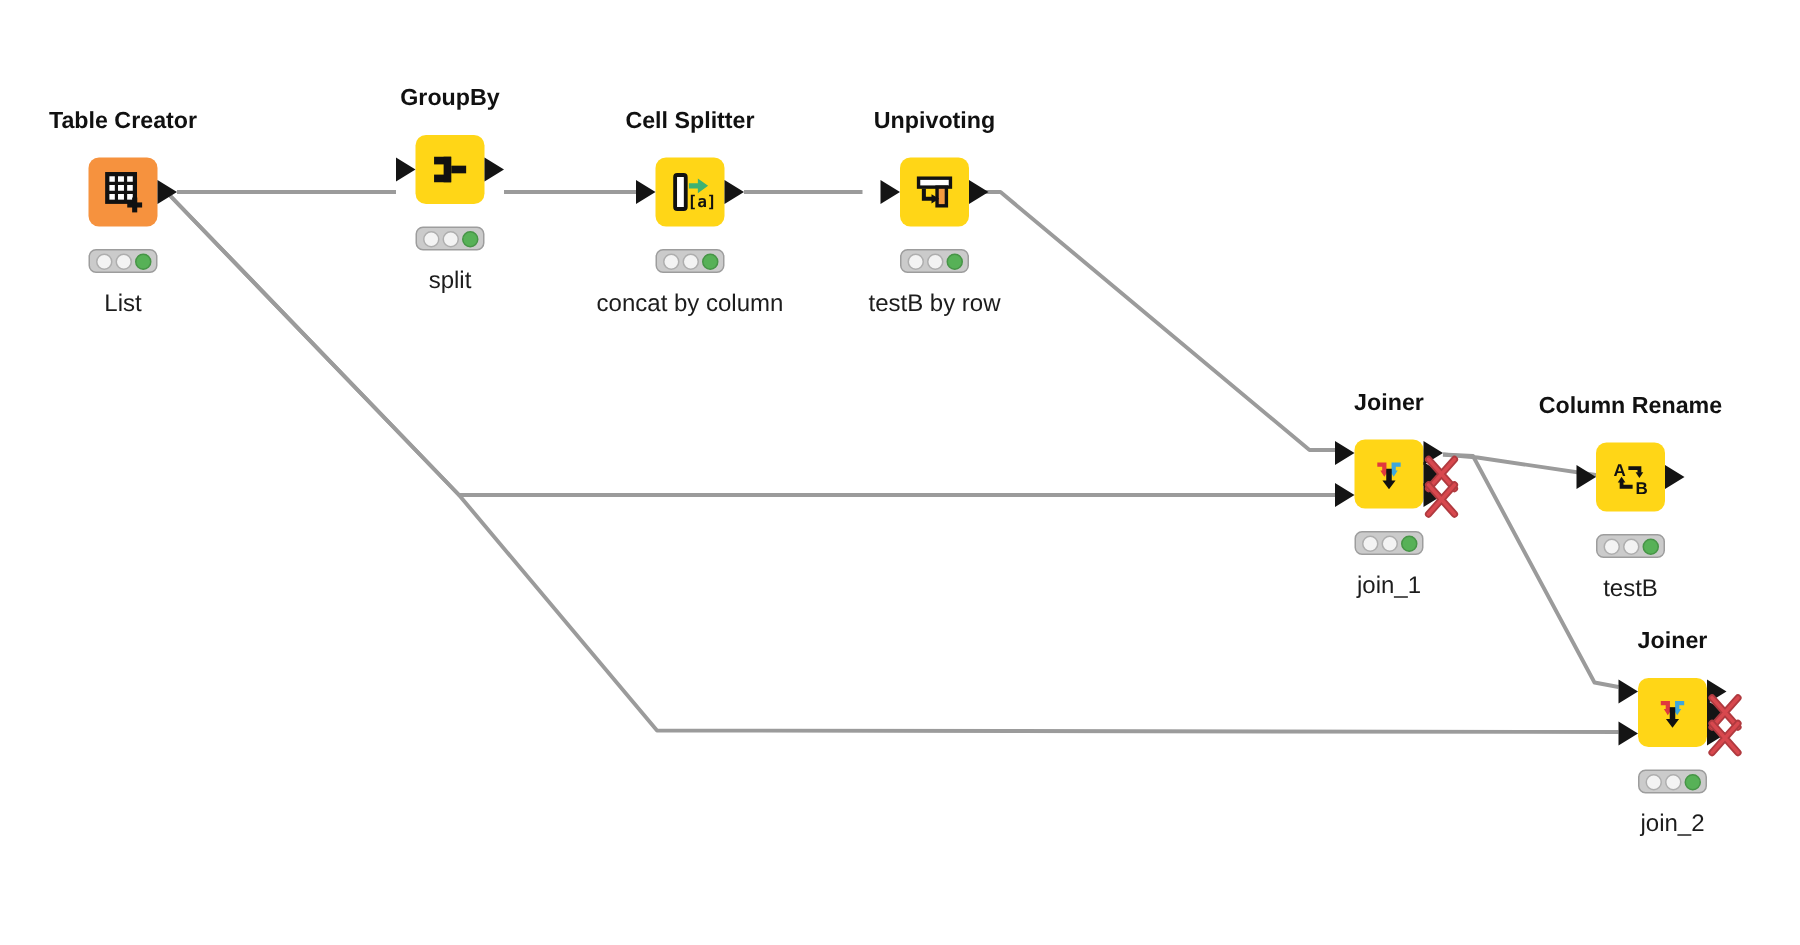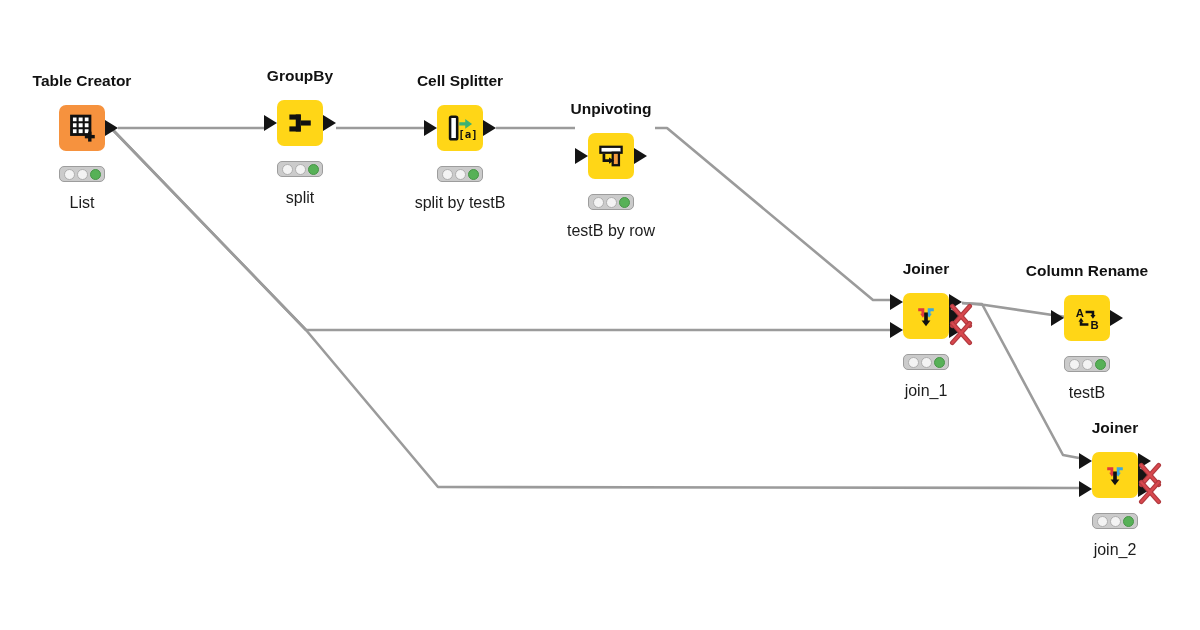--- a/index.html
+++ b/index.html
@@ -61,21 +61,21 @@
     </div>
     <div class="port out p-mid"></div>
     <div class="status">
         <span class="light off"></span>
         <span class="light off"></span>
         <span class="light green"></span>
       </div>
     <div class="node-label">List</div>
   </div>
 
-  <div class="node" style="left:277px;top:100px;padding-left:24px;">
+  <div class="node" style="left:277px;top:90px;padding-left:24px;">
     <div class="node-title">GroupBy</div>
     <div class="node-body">
       <svg viewBox="0 0 24 24">
         <rect x="4.5" y="6" width="8" height="3.6" fill="#111"></rect>
         <rect x="4.5" y="14.4" width="8" height="3.6" fill="#111"></rect>
         <rect x="9" y="6" width="3.6" height="12" fill="#111"></rect>
         <rect x="12.6" y="10.2" width="7" height="3.6" fill="#111"></rect>
       </svg>
     </div>
     <div class="port in p-mid"></div>
@@ -97,24 +97,24 @@
         <text x="10.8" y="19.2" font-size="7.6" font-weight="bold" fill="#111" font-family="DejaVu Sans Mono, monospace">[a]</text>
       </svg>
     </div>
     <div class="port in p-mid"></div>
     <div class="port out p-mid"></div>
     <div class="status">
         <span class="light off"></span>
         <span class="light off"></span>
         <span class="light green"></span>
       </div>
-    <div class="node-label">split by testB</div>
-  </div>
-
-  <div class="node" style="left:588px;top:105px;margin-top:28px;">
+    <div class="node-label">concat by column</div>
+  </div>
+
+  <div class="node" style="left:600px;top:105px;">
     <div class="node-title">Unpivoting</div>
     <div class="node-body">
       <svg viewBox="0 0 24 24">
         <rect x="4.5" y="5.5" width="15" height="4.2" fill="#fff" stroke="#111" stroke-width="1.6"></rect>
         <rect x="13.2" y="9.7" width="4.4" height="8.8" fill="#f49b40" stroke="#111" stroke-width="1.6"></rect>
         <path d="M7 10.5 V15.2 h4" stroke="#111" stroke-width="1.9" fill="none"></path>
         <path d="M10.6 13 l3.6 2.2 -3.6 2.2 z" fill="#111"></path>
       </svg>
     </div>
     <div class="port in p-mid"></div>

